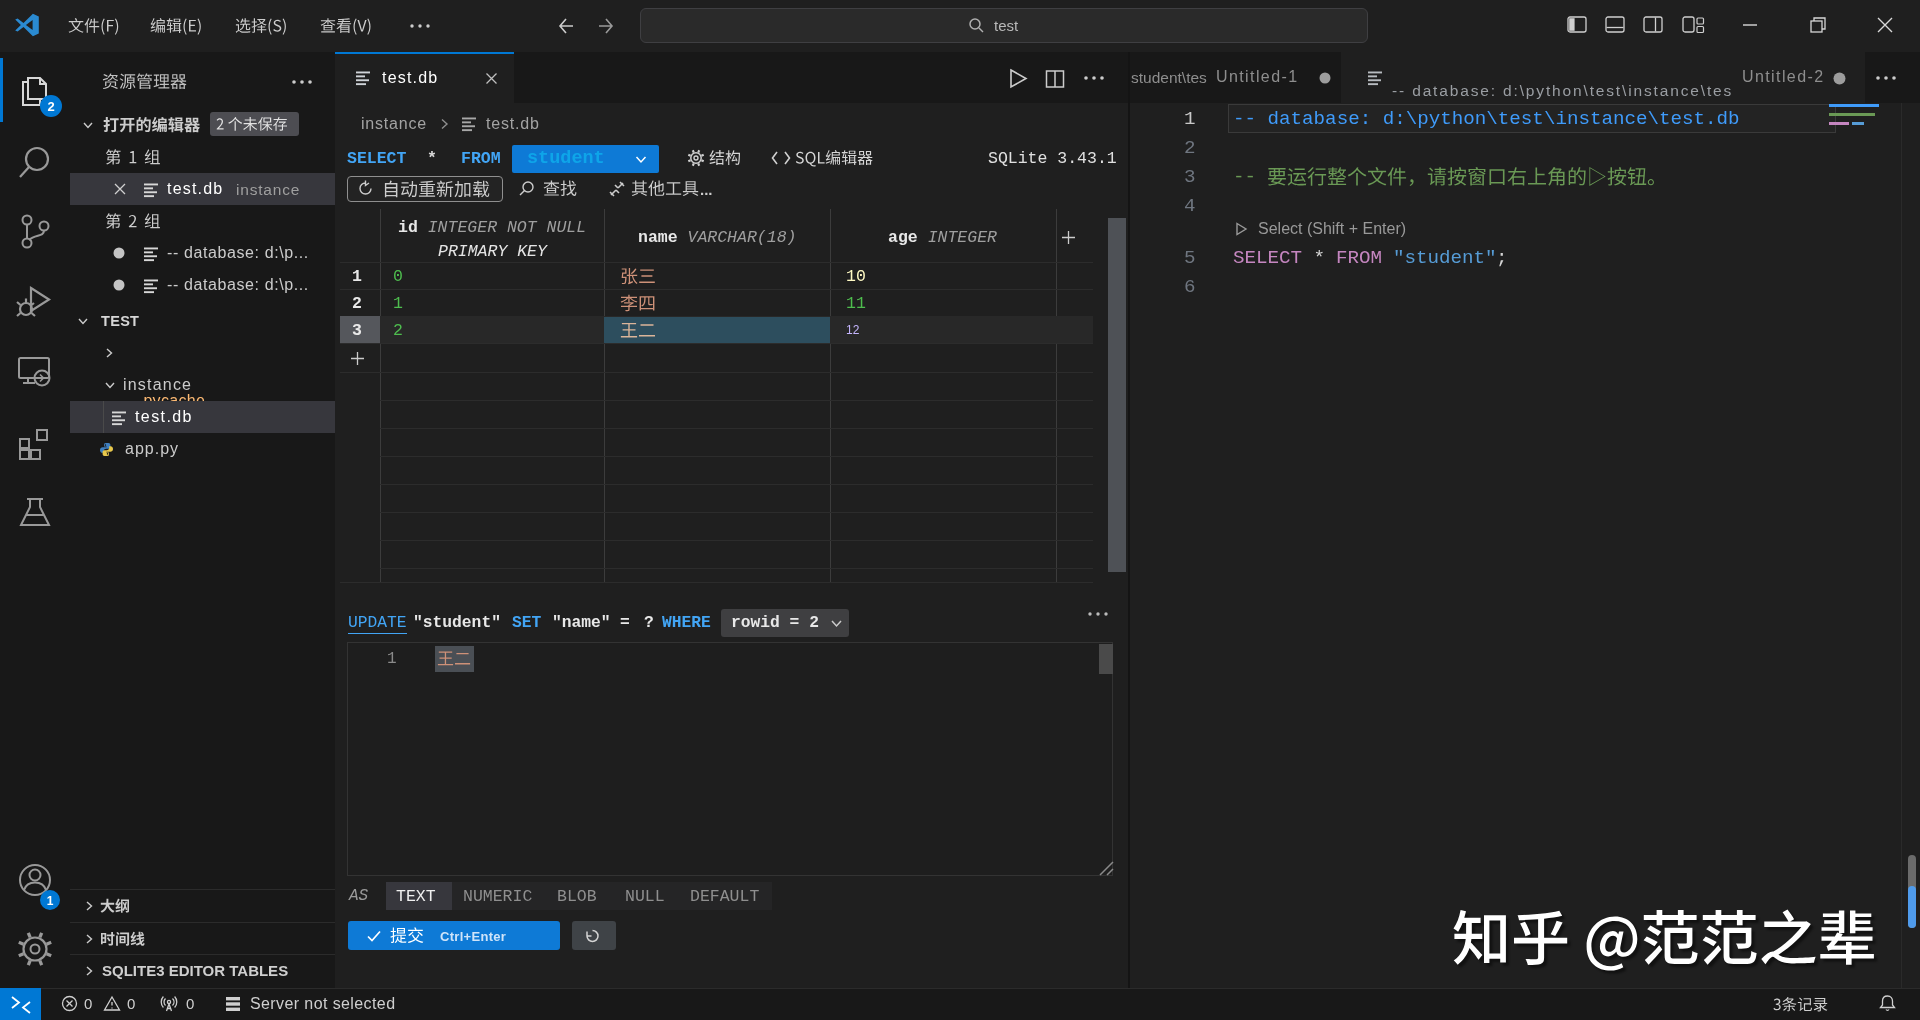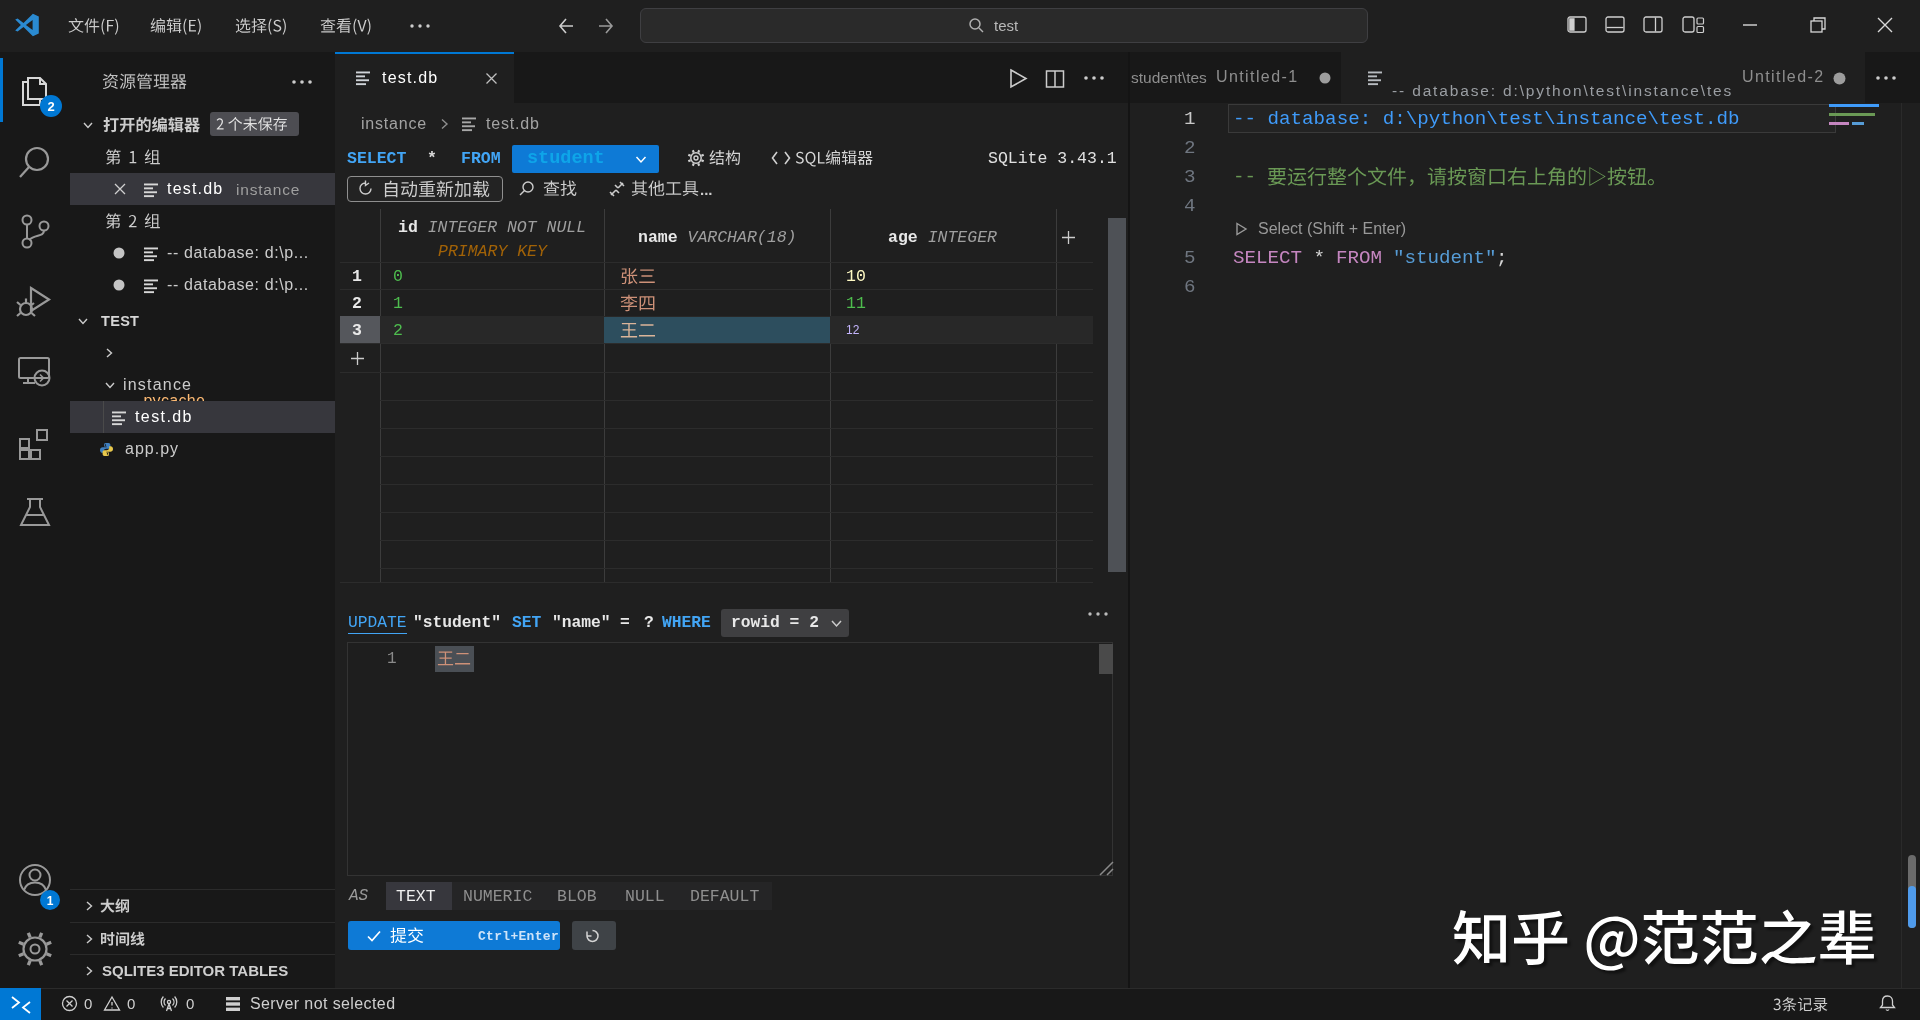--- a/index.html
+++ b/index.html
@@ -360,21 +360,21 @@
 <div class="abs" style="left:340px;top:372px;width:753px;height:1px;background:#2c2c2c;"></div>
 <div class="abs" style="left:380px;top:400px;width:713px;height:1px;background:#2c2c2c;"></div>
 <div class="abs" style="left:380px;top:428px;width:713px;height:1px;background:#2c2c2c;"></div>
 <div class="abs" style="left:380px;top:456px;width:713px;height:1px;background:#2c2c2c;"></div>
 <div class="abs" style="left:380px;top:484px;width:713px;height:1px;background:#2c2c2c;"></div>
 <div class="abs" style="left:380px;top:512px;width:713px;height:1px;background:#2c2c2c;"></div>
 <div class="abs" style="left:380px;top:540px;width:713px;height:1px;background:#2c2c2c;"></div>
 <div class="abs" style="left:380px;top:568px;width:713px;height:1px;background:#2c2c2c;"></div>
 <div class="abs" style="left:340px;top:582px;width:753px;height:1px;background:#2c2c2c;"></div>
 <div class="abs" style="left:398px;top:214.5px;font-size:16.5px;color:#9f9f9f;font-family:'Liberation Mono',monospace;line-height:25px;height:25px;"><span style="font-weight:bold;color:#e8e8e8">id</span> <span style="font-style:italic;color:#9f9f9f">INTEGER NOT NULL</span></div>
-<div class="abs" style="left:438px;top:238.5px;font-size:16.5px;color:#a16207;font-family:'Liberation Mono',monospace;line-height:25px;height:25px;font-style:italic;">PRIMARY KEY</div>
+<div class="abs" style="left:438px;top:238.5px;font-size:16.5px;color:#e5e5e5;font-family:'Liberation Mono',monospace;line-height:25px;height:25px;font-style:italic;">PRIMARY KEY</div>
 <div class="abs" style="left:638px;top:224.5px;font-size:16.5px;color:#9f9f9f;font-family:'Liberation Mono',monospace;line-height:25px;height:25px;"><span style="font-weight:bold;color:#e8e8e8">name</span> <span style="font-style:italic;color:#9f9f9f">VARCHAR(18)</span></div>
 <div class="abs" style="left:888px;top:224.5px;font-size:16.5px;color:#9f9f9f;font-family:'Liberation Mono',monospace;line-height:25px;height:25px;"><span style="font-weight:bold;color:#e8e8e8">age</span> <span style="font-style:italic;color:#9f9f9f">INTEGER</span></div>
 <svg class="abs" style="left:1061px;top:230px;" width="15" height="15" viewBox="0 0 15 15">
     <path d="M7.5 1 L7.5 14 M1 7.5 L14 7.5" stroke="#cccccc" stroke-width="1.3"></path>
   </svg>
 <div class="abs" style="left:340px;top:316px;width:40px;height:27px;background:#55575c;"></div>
 <div class="abs" style="left:380px;top:316px;width:713px;height:27px;background:#282828;"></div>
 <div class="abs" style="left:604px;top:317px;width:226px;height:26px;background:#2d4e5e;"></div>
 <div class="abs" style="left:352px;top:263.5px;font-size:16.5px;color:#e8e8e8;font-family:'Liberation Mono',monospace;line-height:25px;height:25px;font-weight:bold;">1</div>
 <div class="abs" style="left:352px;top:290.5px;font-size:16.5px;color:#e8e8e8;font-family:'Liberation Mono',monospace;line-height:25px;height:25px;font-weight:bold;">2</div>
@@ -434,21 +434,21 @@
 <div class="abs" style="left:557px;top:883.5px;font-size:16.5px;color:#8f8f8f;font-family:'Liberation Mono',monospace;line-height:25px;height:25px;">BLOB</div>
 <div class="abs" style="left:625px;top:883.5px;font-size:16.5px;color:#8f8f8f;font-family:'Liberation Mono',monospace;line-height:25px;height:25px;">NULL</div>
 <div class="abs" style="left:690px;top:883.5px;font-size:16.5px;color:#8f8f8f;font-family:'Liberation Mono',monospace;line-height:25px;height:25px;">DEFAULT</div>
 <div class="abs" style="left:348px;top:921px;width:212px;height:29px;background:#0e7ad6;border-radius:3px;"></div>
 <svg class="abs" style="left:366px;top:928px;" width="16" height="16" viewBox="0 0 16 16">
     <path d="M2 8.5 L6 12.5 L14 3.5" stroke="#ffffff" stroke-width="1.7" fill="none"></path>
   </svg>
 <svg style="position:absolute;left:390px;top:923.3px;overflow:visible" width="34" height="26">
     <path transform="translate(0,18.7)" d="M8.1 -10.5H13.8V-9.1H8.1ZM8.1 -12.8H13.8V-11.4H8.1ZM7 -13.7V-8.2H15V-13.7ZM7.3 -5C7 -2.5 6.3 -0.6 4.7 0.6C5 0.8 5.5 1.2 5.7 1.4C6.6 0.6 7.3 -0.5 7.8 -1.8C8.9 0.6 10.7 1.1 13.1 1.1H16.1C16.2 0.8 16.3 0.2 16.5 -0.1C15.9 -0 13.6 -0 13.2 -0C12.6 -0 12.1 -0.1 11.6 -0.1V-2.8H15.1V-3.9H11.6V-5.9H16V-6.9H6.2V-5.9H10.4V-0.5C9.4 -0.9 8.6 -1.6 8.1 -3.1C8.3 -3.7 8.4 -4.3 8.5 -4.9ZM2.8 -14.3V-10.8H0.7V-9.7H2.8V-5.9C1.9 -5.6 1.1 -5.4 0.5 -5.3L0.8 -4L2.8 -4.6V-0.2C2.8 0 2.7 0.1 2.5 0.1C2.3 0.1 1.6 0.1 0.9 0.1C1.1 0.4 1.2 0.9 1.3 1.2C2.3 1.3 3 1.2 3.4 1C3.8 0.8 4 0.5 4 -0.2V-5L5.9 -5.7L5.7 -6.8L4 -6.3V-9.7H5.9V-10.8H4V-14.3Z M22.4 -10.1C21.4 -8.9 19.7 -7.5 18.2 -6.7C18.5 -6.5 19 -6 19.2 -5.7C20.7 -6.7 22.5 -8.2 23.6 -9.7ZM27.5 -9.4C29.1 -8.3 31 -6.7 31.8 -5.6L32.9 -6.5C32 -7.6 30.1 -9.1 28.5 -10.2ZM23 -7.2 21.8 -6.8C22.5 -5.2 23.4 -3.7 24.6 -2.6C22.8 -1.2 20.5 -0.3 17.8 0.2C18 0.5 18.4 1.1 18.6 1.4C21.3 0.7 23.7 -0.3 25.6 -1.7C27.4 -0.3 29.6 0.7 32.5 1.3C32.6 0.9 33 0.4 33.3 0.1C30.5 -0.4 28.3 -1.3 26.5 -2.6C27.7 -3.7 28.7 -5.2 29.4 -6.9L28.1 -7.3C27.5 -5.7 26.7 -4.4 25.6 -3.4C24.4 -4.4 23.6 -5.7 23 -7.2ZM24.1 -14C24.5 -13.4 25 -12.5 25.2 -11.9H18.1V-10.7H32.8V-11.9H25.8L26.6 -12.2C26.3 -12.8 25.8 -13.8 25.3 -14.4Z" fill="#ffffff"></path>
   </svg>
-<div class="abs" style="left:440px;top:927.0px;font-size:13px;color:#cfe4f9;font-family:Liberation Mono, monospace;line-height:20px;height:20px;font-weight:bold;letter-spacing:0.3px;margin-left:38px;">Ctrl+Enter</div>
+<div class="abs" style="left:440px;top:927.0px;font-size:13px;color:#cfe4f9;font-family:Liberation Sans, sans-serif;line-height:20px;height:20px;font-weight:bold;letter-spacing:0.3px;">Ctrl+Enter</div>
 <div class="abs" style="left:572px;top:921px;width:44px;height:29px;background:#3f4347;border-radius:3px;"></div>
 <svg class="abs" style="left:583px;top:927px;" width="18" height="18" viewBox="0 0 18 18">
     <path d="M4 9 A 5.5 5.5 0 1 0 9.5 3.5 M4 9 L4 4.5 M4 9 L8.5 9" stroke="#d4d4d4" stroke-width="1.5" fill="none"></path>
   </svg>
 <div class="abs" style="left:1128px;top:52px;width:2px;height:936px;background:#141414;"></div>
 <div class="abs" style="left:1131px;top:65.5px;font-size:15.5px;color:#8e8e8e;font-family:'Liberation Sans',sans-serif;line-height:23px;height:23px;">student\tes</div>
 <div class="abs" style="left:1216px;top:65.0px;font-size:16px;color:#8e8e8e;font-family:'Liberation Sans',sans-serif;line-height:24px;height:24px;letter-spacing:1.4px;">Untitled-1</div>
 <svg class="abs" style="left:1318px;top:71px;" width="14" height="14" viewBox="0 0 14 14">
     <circle cx="7" cy="7" r="5.5" fill="#9d9d9d"></circle>
   </svg>

